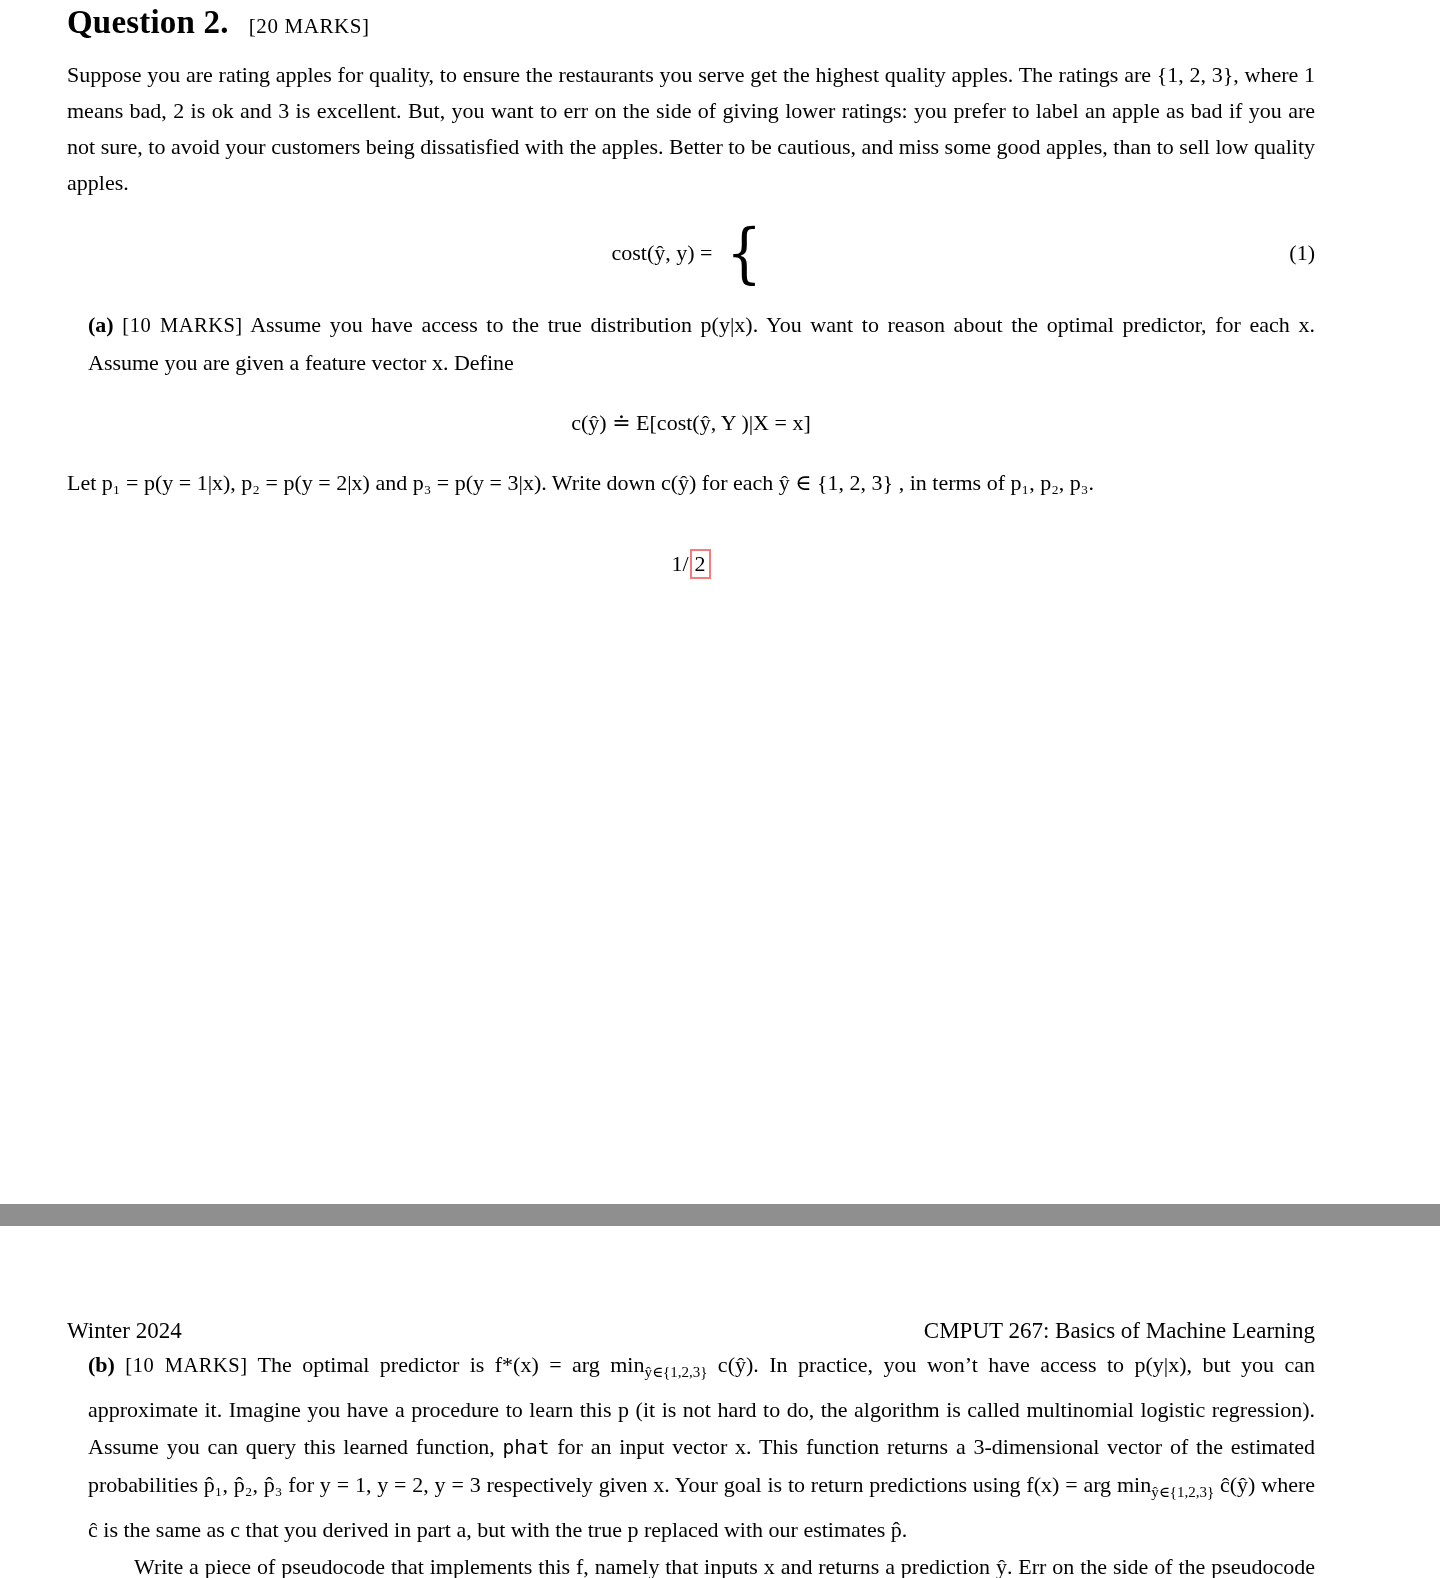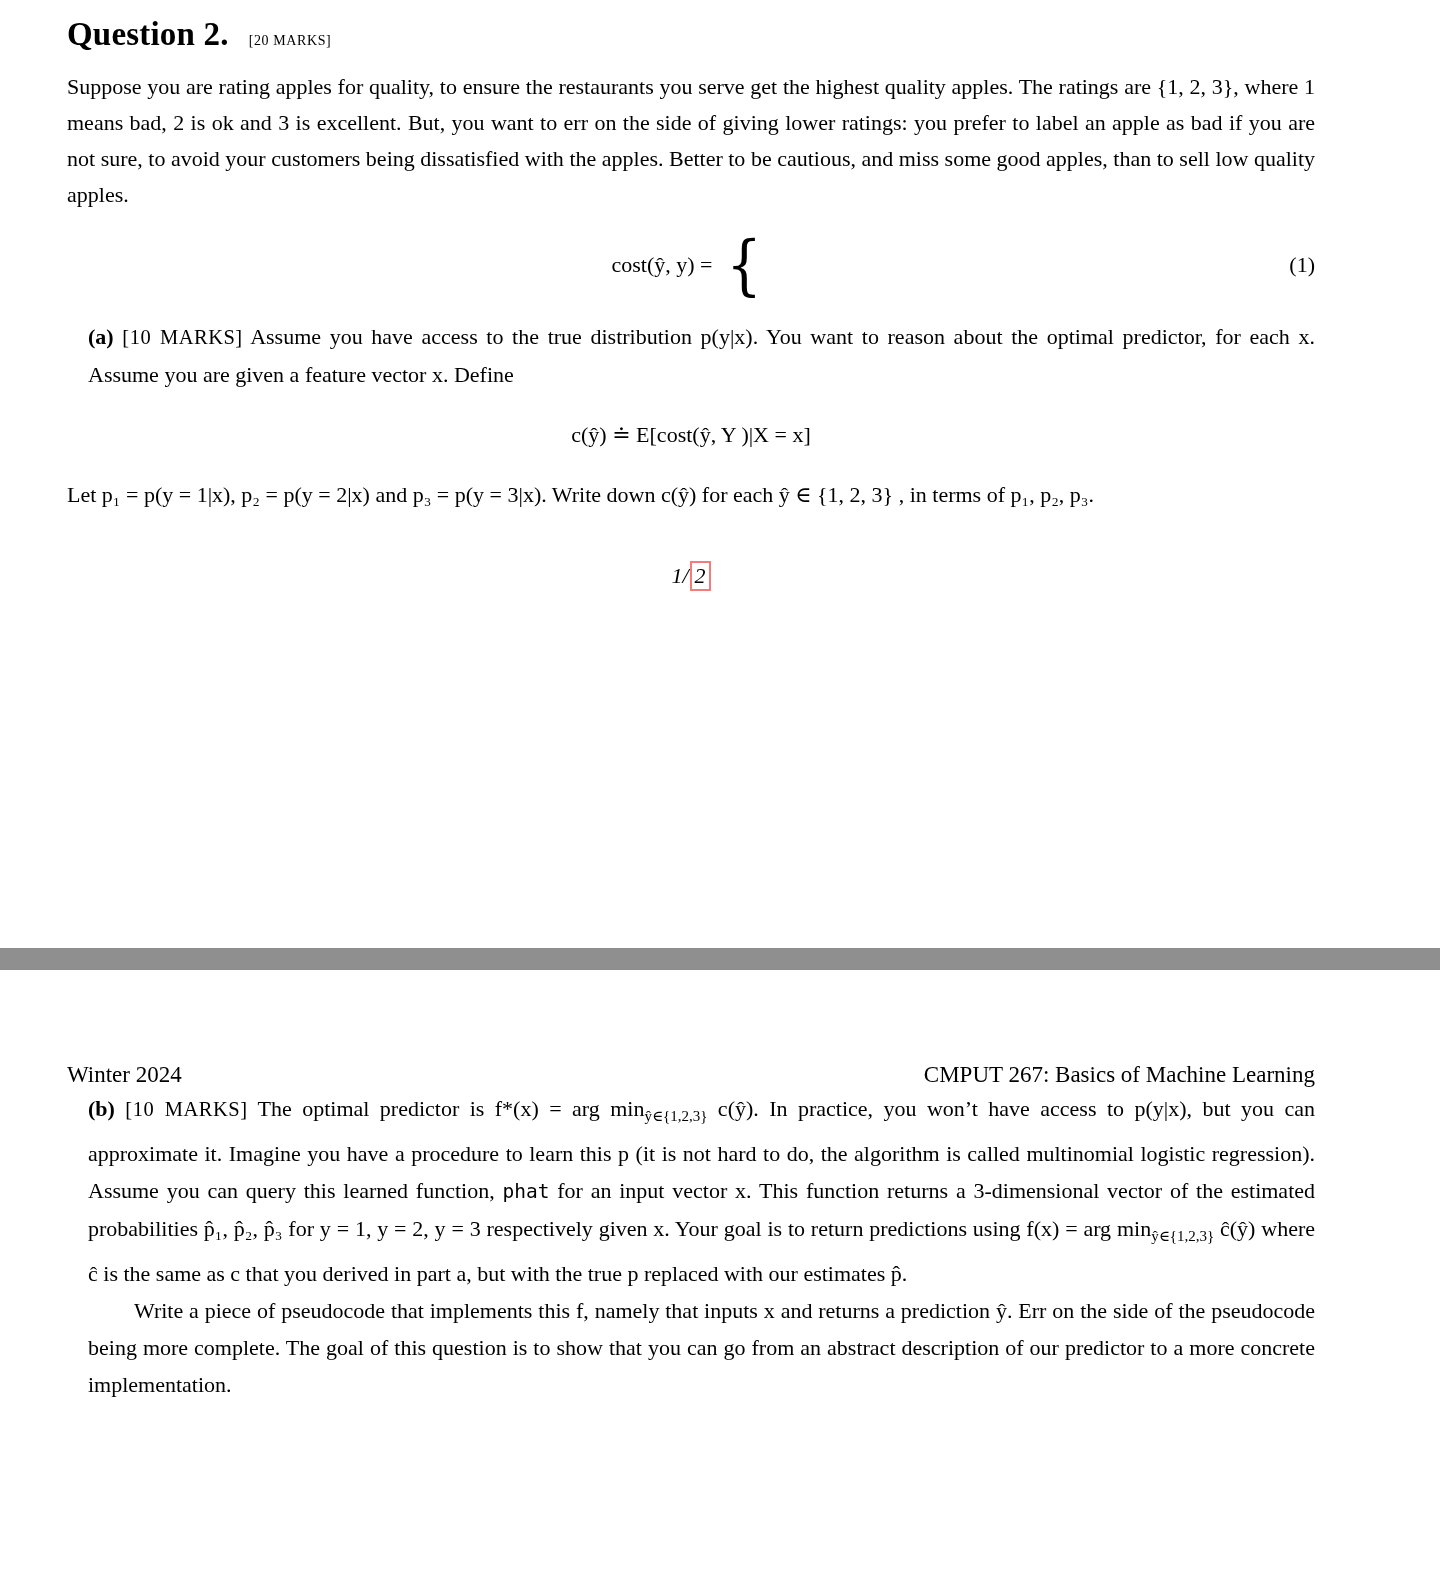--- a/index.html
+++ b/index.html
@@ -10,36 +10,36 @@
     background: #ffffff;
     color: #000000;
     font-family: "Liberation Serif", "DejaVu Serif", serif;
     overflow: hidden;
   }
   .sheet {
     padding-left: 67px;
     padding-right: 125px;
   }
   .sheet1 {
-    height: 948px;
-    padding-top: 14px;
+    height: 1204px;
+    padding-top: 2px;
     overflow: hidden;
   }
   .q-row {
     margin: 2px 0 16px 0;
     display: flex;
     align-items: baseline;
   }
   .q-heading {
     font-size: 33px;
     font-weight: bold;
     letter-spacing: 0.2px;
   }
   .q-marks {
-    font-size: 14px;
+    font-size: 21px;
     margin-left: 20px;
     letter-spacing: 0.6px;
   }
   p.body {
     font-size: 22px;
     line-height: 36px;
     text-align: justify;
     margin: 0;
   }
   p.spaced { line-height: 37px; margin-left: 21px; }
@@ -76,21 +76,20 @@
   .eq-center {
     text-align: center;
     font-size: 22px;
     margin: 24px 0;
     line-height: 36px;
   }
   .page-num {
     text-align: center;
     margin-top: 48px;
     font-size: 22px;
-    font-style: italic;
   }
   .link-box {
     display: inline-block;
     border: 2px solid #f47c7c;
     padding: 0 3px;
     margin-left: 1px;
     line-height: 26px;
   }
   .page-divider {
     width: 1440px;

